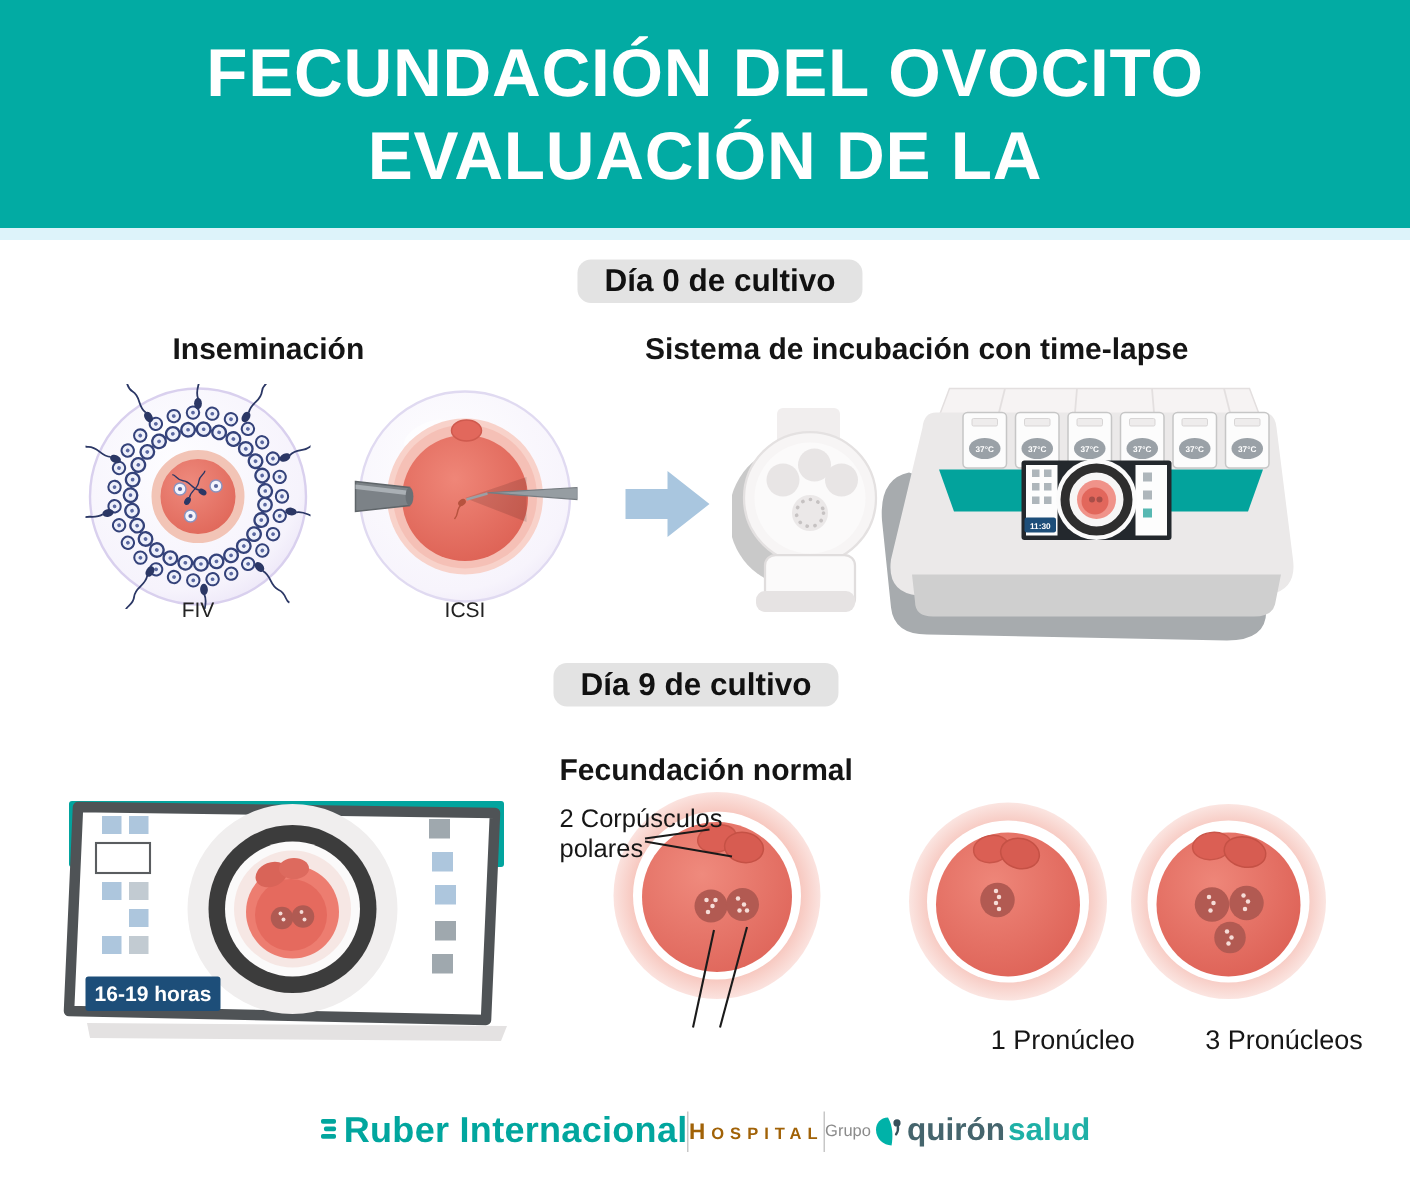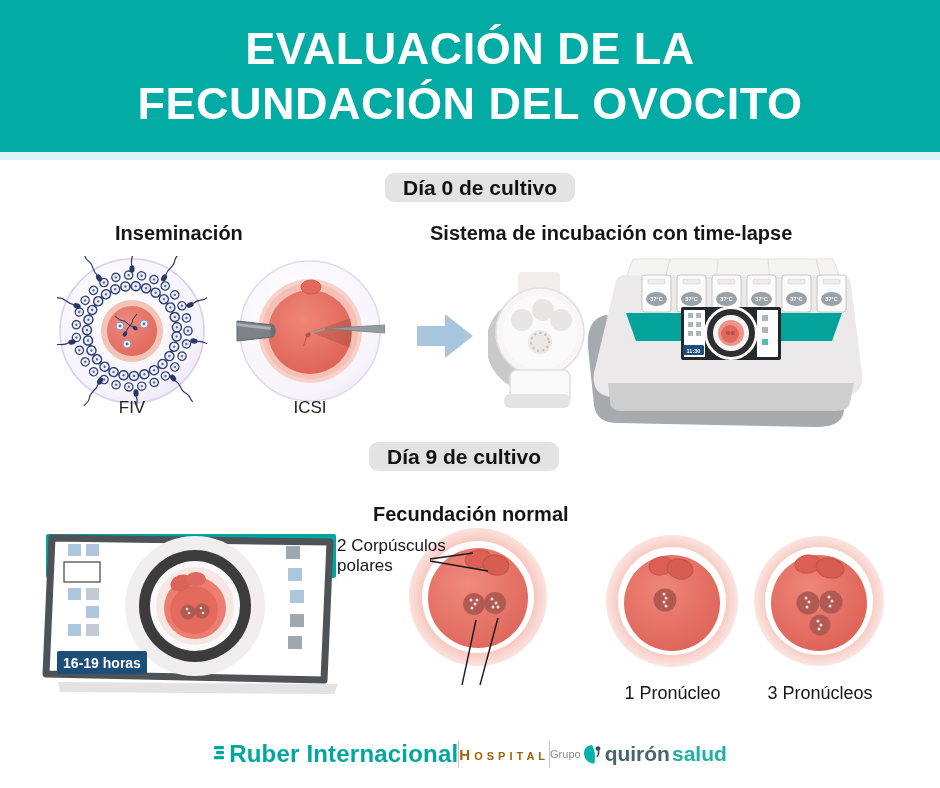--- a/index.html
+++ b/index.html
@@ -9,22 +9,22 @@
   
   .header{left:0;top:0;width:940px;height:152px;background:#02aba3;}
   .header-strip{left:0;top:152px;width:940px;height:8px;background:#ddf3fa;}
   .title{left:0;top:22px;width:940px;text-align:center;color:#ffffff;
          font-size:45px;font-weight:800;line-height:1.22;letter-spacing:.5px;}
   
   .day-badge{background:#e3e3e3;border-radius:9px;padding:3px 18px;
              font-size:21px;font-weight:700;color:#111;white-space:nowrap;}
   
   .heading{font-size:20px;font-weight:700;color:#151515;}
-  .sub-label{font-size:17px;font-weight:400;text-align:center;color:#222;}
-  .annot{font-size:17px;line-height:1.18;color:#161616;}
+  .sub-label{font-size:14px;font-weight:400;text-align:center;color:#222;}
+  .annot{font-size:17px;line-height:1.18;color:#161616;margin-left:36px;}
   
   .footer{left:0;top:740px;width:940px;display:flex;justify-content:center;
           align-items:center;}
   .brand-ruber{display:flex;align-items:center;gap:3px;color:#01a69e;
                font-size:24px;font-weight:800;letter-spacing:.2px;}
   .brand-hospital{font-variant:small-caps;font-size:15px;font-weight:700;
                   letter-spacing:4px;color:#a16207;}
   .vdiv{width:1px;height:27px;background:#c7c7c7;}
   .grupo{font-size:11px;color:#8b8b8b;margin-right:2px;}
   .quiron{display:flex;align-items:center;gap:2px;font-size:21px;}
@@ -34,22 +34,22 @@
   .annot-lines{pointer-events:none;}
 </style>
 </head>
 <body>
 
 <div id="page">
 
   <div class="abs header"></div>
   <div class="abs header-strip"></div>
   <div class="abs title">
+    <div>FECUNDACIÓN DEL OVOCITO</div>
     <div>EVALUACIÓN DE LA</div>
-    <div>FECUNDACIÓN DEL OVOCITO</div>
   </div>
 
   <div class="abs" style="left:464px;top:176px;transform:translateX(-50%);margin-left:16px;">
     <span class="day-badge">Día 0 de cultivo</span>
   </div>
 
   <div class="abs heading" style="left:115px;top:222px;width:230px;">Inseminación</div>
 
   <svg class="abs" style="left:57px;top:256px;" width="150" height="150" viewBox="0 0 150 150">
     <defs>

